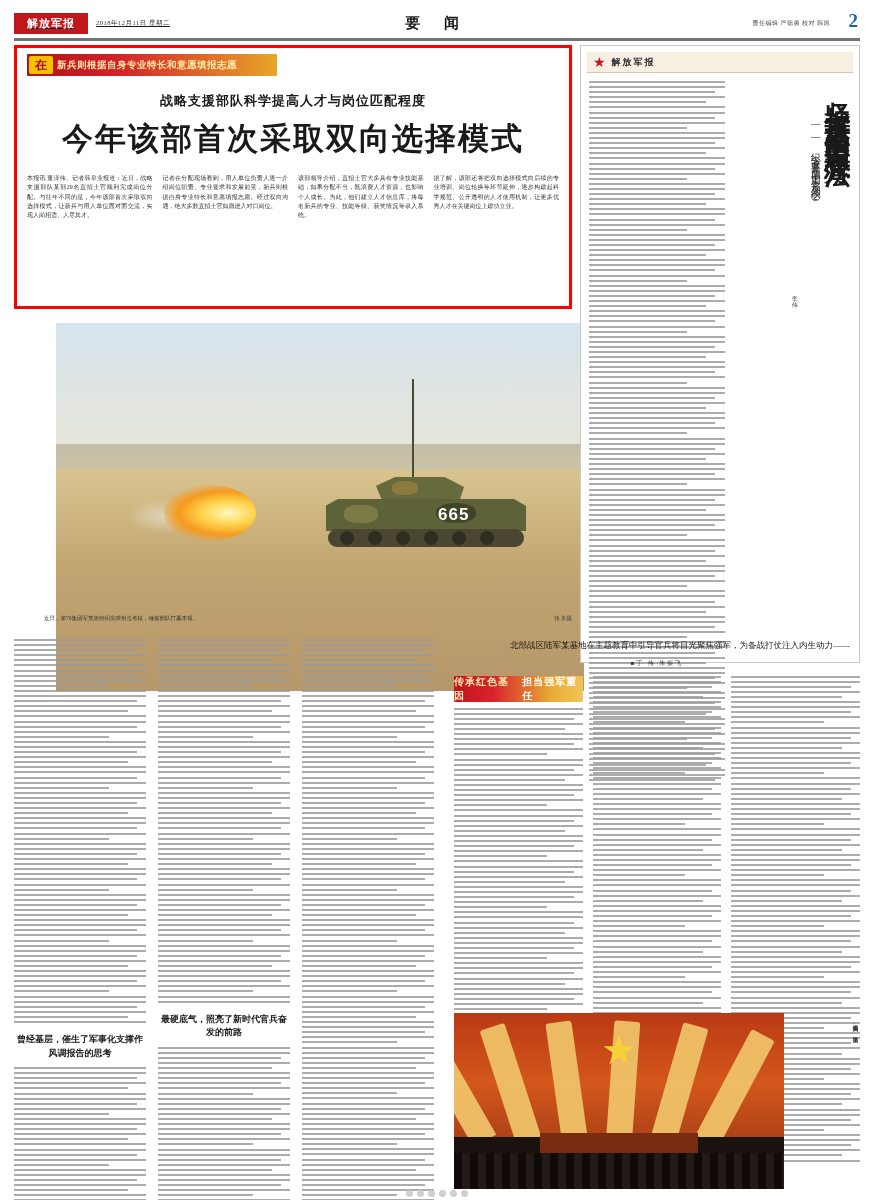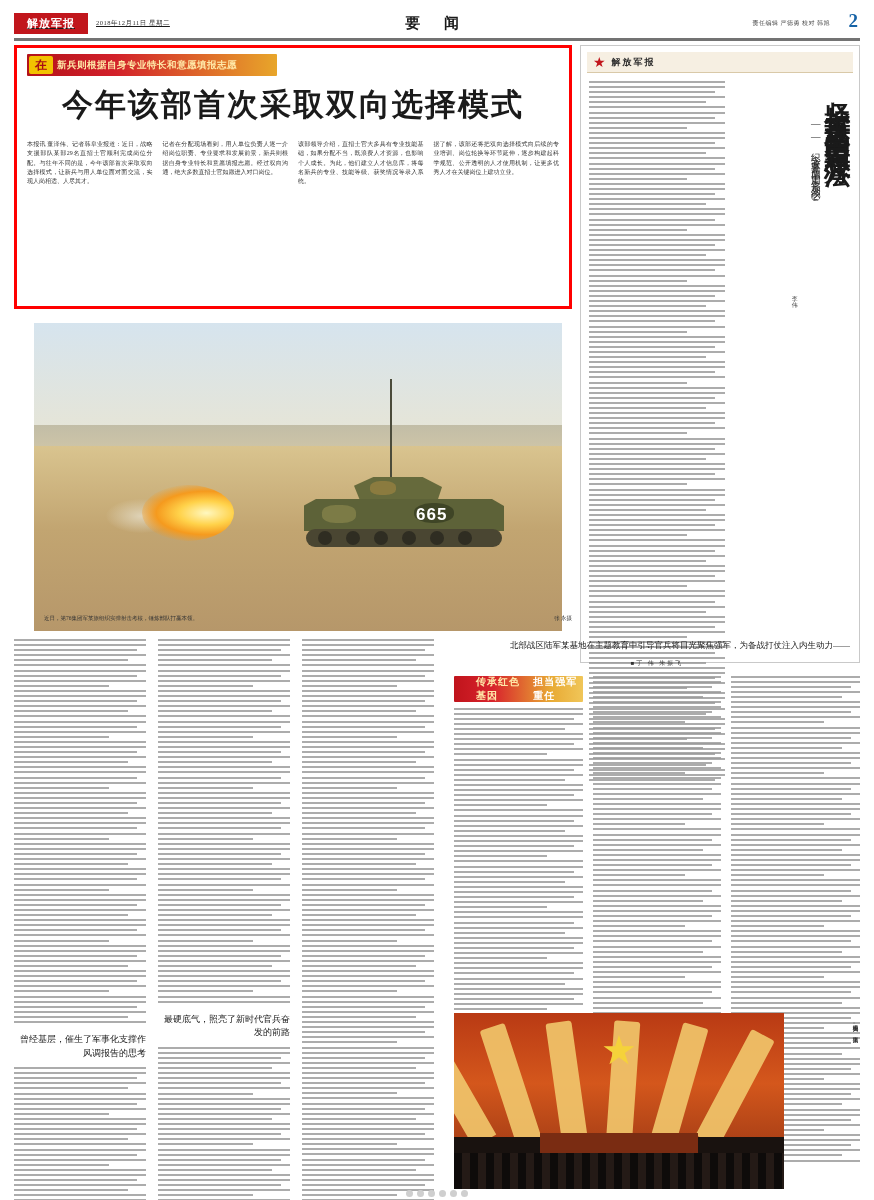--- a/index.html
+++ b/index.html
@@ -96,22 +96,22 @@
   .tline{height:2px;background:#9a9a9a;margin-bottom:3.1px;opacity:.82;}
   .tline.s1{width:100%;}
   .tline.s2{width:93%;}
   .tline.s3{width:86%;}
   .tline.s4{width:72%;}
 
   .lead-in{font-size:6px;color:#333;line-height:1.55;text-align:justify;}
 
   
   .photo{
-    position:absolute;left:20px;top:278px;
-    width:528px;height:308px;
+    position:absolute;left:42px;top:278px;
+    width:528px;height:368px;
     background:linear-gradient(180deg,#cfe0ec 0%,#e6e2cf 38%,#d9c79b 55%,#c8ae79 100%);
     overflow:hidden;
   }
   .sky{position:absolute;left:0;top:0;width:100%;height:40%;
     background:linear-gradient(180deg,#d6e4ee 0%,#e8e5d4 100%);}
   .ground{position:absolute;left:0;top:40%;width:100%;height:60%;
     background:linear-gradient(180deg,#d9c48f 0%,#c2a571 45%,#b6976a 100%);}
   .hills{position:absolute;left:0;top:33%;width:100%;height:10%;
     background:linear-gradient(180deg,#b9b39a 0%,#cbbf9d 100%);opacity:.8;}
   .tank{
@@ -184,36 +184,36 @@
   .vbyline{
     writing-mode:vertical-rl;text-orientation:upright;
     font-size:6px;color:#444;margin-left:6px;margin-top:210px;
   }
 
   
   .bl{position:absolute;left:0;top:594px;width:420px;height:556px;}
   .bl-cols{display:flex;gap:12px;height:100%;}
   .bl-col{flex:1;}
   .subhead{
-    font-size:9px;font-weight:normal;text-align:right;margin:10px 0 7px 0;line-height:1.5;
+    font-size:9px;font-weight:bold;text-align:center;margin:10px 0 7px 0;line-height:1.5;
   }
 
   
   .br{position:absolute;left:440px;top:594px;width:406px;height:556px;}
   .br-shoulder{font-size:8.5px;line-height:1.6;text-align:right;padding:0 10px;}
   .br-headline{font-size:21px;font-weight:bold;text-align:center;margin-top:8px;letter-spacing:1px;}
   .br-byline{font-size:6px;text-align:center;margin-top:6px;color:#333;letter-spacing:2px;}
   .br-cols{display:flex;gap:10px;margin-top:8px;}
   .br-col{flex:1;}
   .br-banner{
     height:26px;margin-bottom:6px;
     background:linear-gradient(90deg,#c0141c 0%,#d8232c 30%,#e8aa34 75%,#f0c659 100%);
     display:flex;align-items:center;border-radius:1px;
   }
-  .br-banner .em{color:#ffe9a8;font-size:10px;font-weight:bold;margin-left:22px;letter-spacing:1px;}
+  .br-banner .em{color:#ffe9a8;font-size:10px;font-weight:bold;margin-left:0;letter-spacing:1px;}
   .br-banner .em2{color:#fff;font-size:10px;font-weight:bold;margin-left:8px;letter-spacing:1px;}
 
   .stage-photo{
     position:absolute;left:0;bottom:6px;width:330px;height:176px;
     background:#2a1a16;overflow:hidden;
   }
   .stage-bg{position:absolute;inset:0;background:linear-gradient(180deg,#b93a14 0%,#d4571c 40%,#8a2f12 100%);}
   .ray{position:absolute;bottom:48px;width:26px;height:120px;background:#f0c46a;
     transform-origin:50% 100%;border-radius:3px 3px 0 0;opacity:.92;}
   .bigstar{position:absolute;left:50%;top:18px;transform:translateX(-50%);
@@ -246,20 +246,21 @@
   </div>
 
   <div class="body-wrap">
 
     <div class="highlight-box">
       <div class="hl-inner">
         <div class="banner">
           <div class="zai">在</div>
           <div class="btxt">新兵则根据自身专业特长和意愿填报志愿</div>
         </div>
+        <div class="shoulder">战略支援部队科学提高人才与岗位匹配程度</div>
         <div class="headline">今年该部首次采取双向选择模式</div>
         <div class="hl-cols">
           <div class="hl-col">
             <div class="lead-in">本报讯 董泽伟、记者韩阜业报道：近日，战略支援部队某部29名直招士官顺利完成岗位分配。与往年不同的是，今年该部首次采取双向选择模式，让新兵与用人单位面对面交流，实现人岗相适、人尽其才。</div>
           </div>
           <div class="hl-col">
             <div class="lead-in">记者在分配现场看到，用人单位负责人逐一介绍岗位职责、专业要求和发展前景，新兵则根据自身专业特长和意愿填报志愿。经过双向沟通，绝大多数直招士官如愿进入对口岗位。</div>
           </div>
           <div class="hl-col">
             <div class="lead-in">该部领导介绍，直招士官大多具有专业技能基础，如果分配不当，既浪费人才资源，也影响个人成长。为此，他们建立人才信息库，将每名新兵的专业、技能等级、获奖情况等录入系统。</div>

